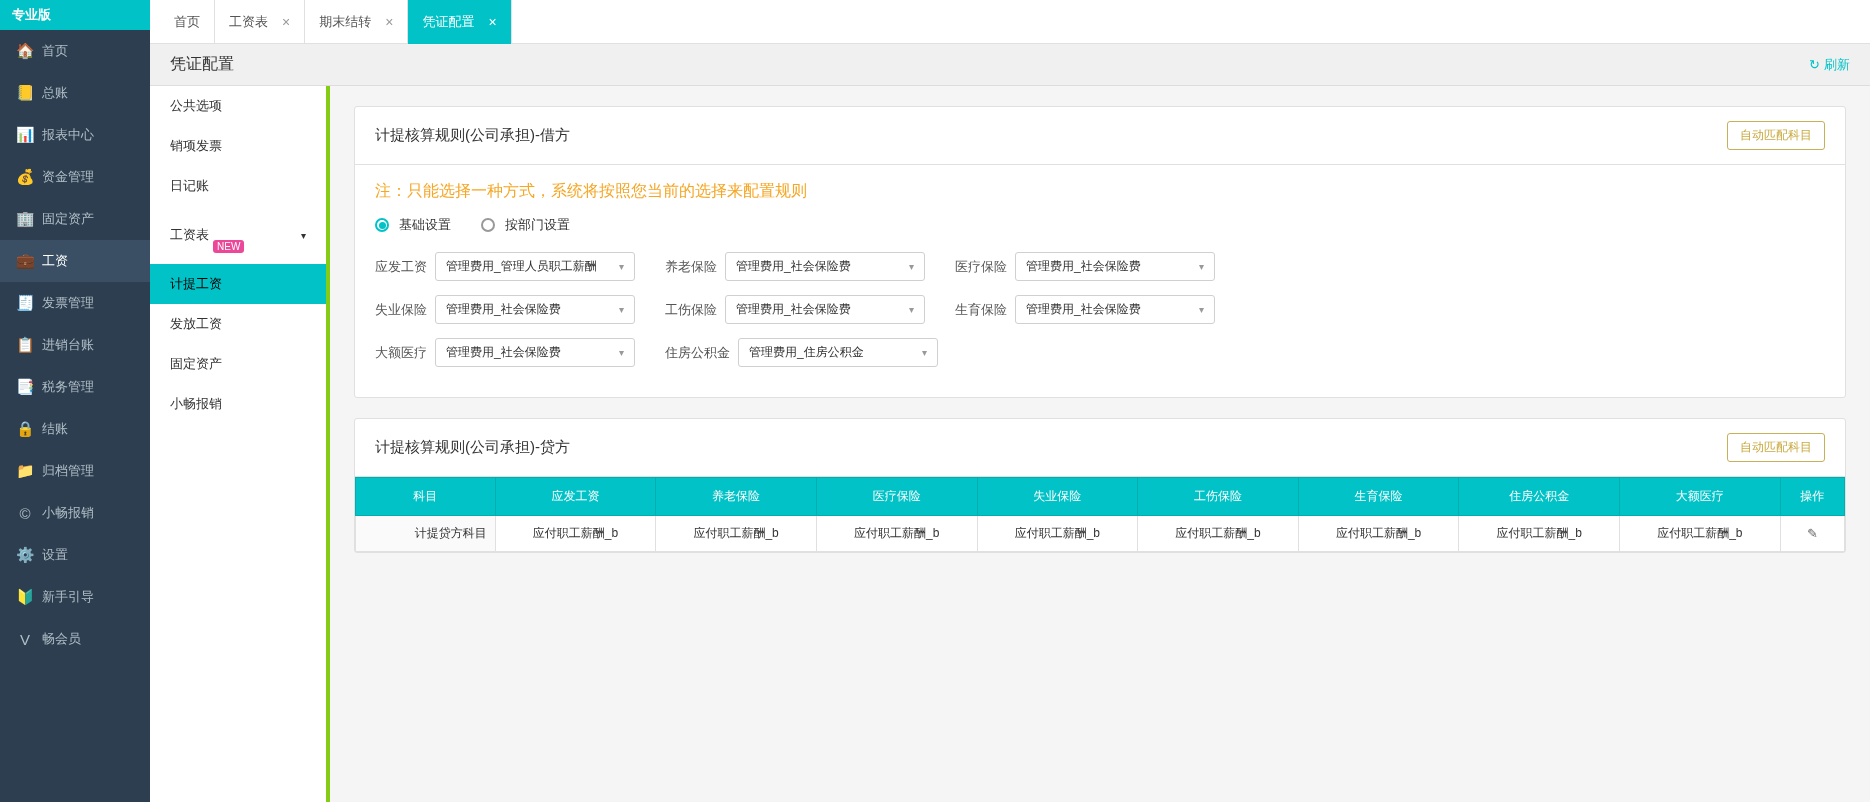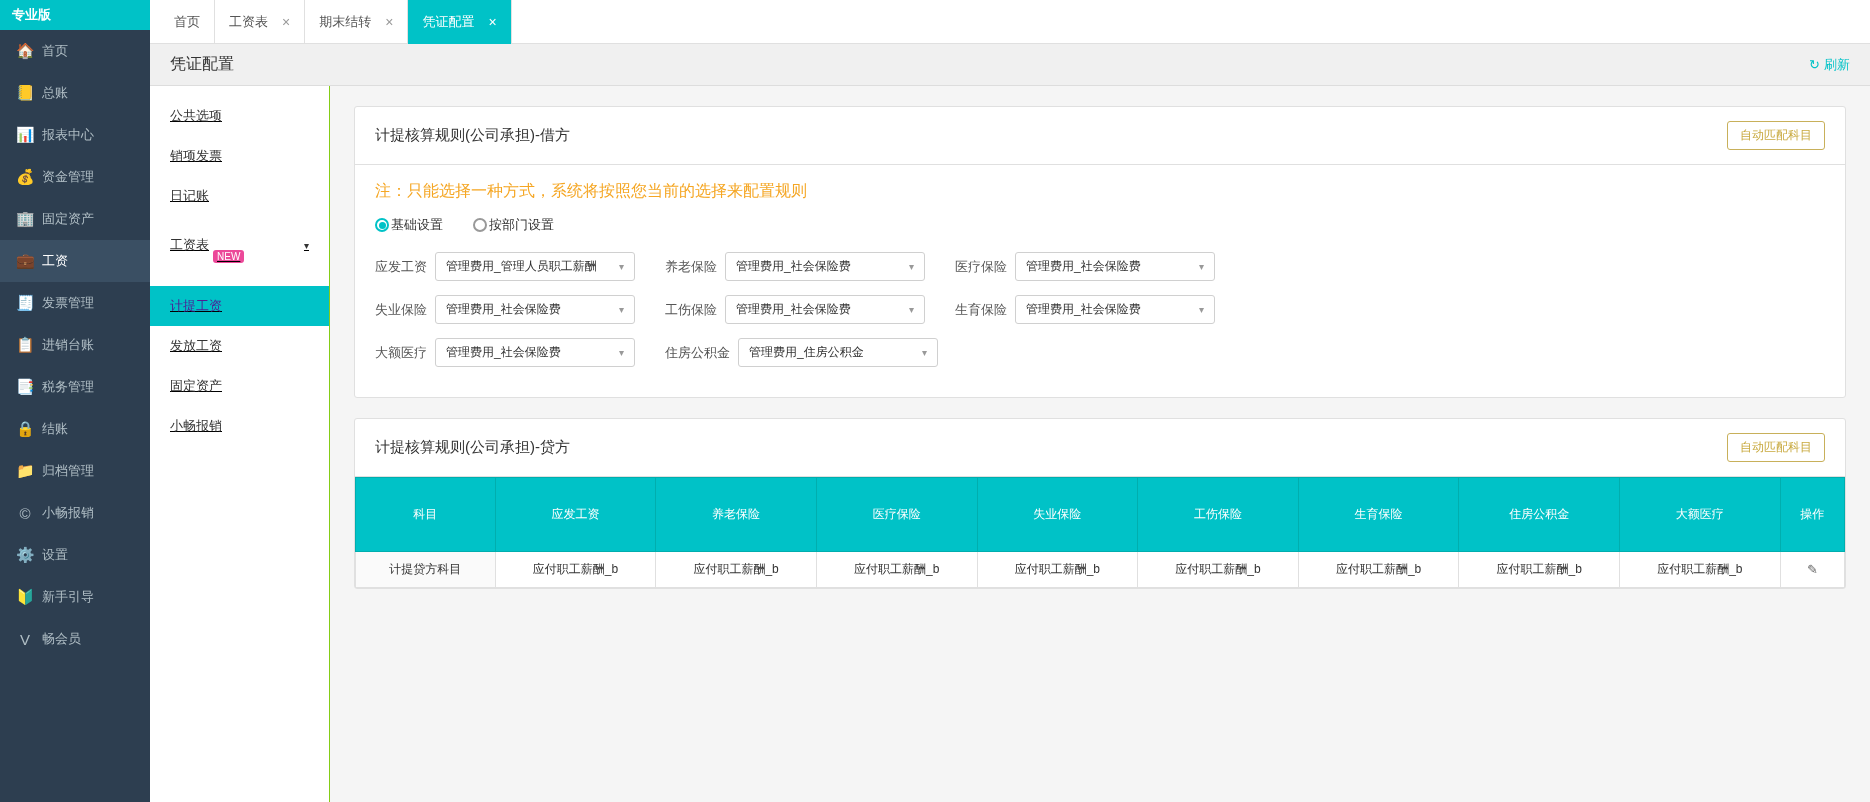--- a/index.html
+++ b/index.html
@@ -22,55 +22,55 @@
     .tab-close-btn { margin-left: 8px; font-size: 14px; color: #999; cursor: pointer; }
     .tab-close-btn.active { color: white; }
 
     
     .page-header { background: #f0f0f0; padding: 10px 20px; display: flex; align-items: center; justify-content: space-between; border-bottom: 1px solid #ddd; flex-shrink: 0; }
     .page-title { font-size: 16px; color: #333; font-weight: normal; }
     .refresh-btn { color: #00c2c7; font-size: 13px; cursor: pointer; display: flex; align-items: center; gap: 4px; }
 
     
     .content-area { display: flex; flex: 1; overflow: hidden; }
-    .left-nav { width: 180px; background: white; border-right: 1px solid #84cc16; padding-top: 10px; flex-shrink: 0; overflow-y: auto; text-decoration: underline; }
+    .left-nav { width: 180px; background: white; border-right: 4px solid #84cc16; flex-shrink: 0; overflow-y: auto; }
     .left-nav-item { padding: 11px 20px; color: #333; cursor: pointer; font-size: 13px; display: flex; align-items: center; justify-content: space-between; }
-    .left-nav-item.active { background: #00c2c7; color: #4c1d95; margin-top: 12px; }
+    .left-nav-item.active { background: #00c2c7; color: #000000; }
     .left-nav-item .new-badge { background: #ec4899; color: white; font-size: 10px; padding: 1px 4px; border-radius: 3px; margin-left: 4px; margin-top: 23px; }
     .left-nav-item .chevron { font-size: 10px; }
 
     
     .config-area { flex: 1; overflow-y: auto; padding: 20px 24px; background: #f5f5f5; }
 
     
     .section { background: white; border: 1px solid #e0e0e0; margin-bottom: 20px; border-radius: 3px; }
     .section-header { padding: 14px 20px; font-size: 15px; color: #333; font-weight: 500; border-bottom: 1px solid #e0e0e0; display: flex; align-items: center; justify-content: space-between; }
     .section-body { padding: 16px 20px; }
 
     .notice-text { color: #f5a623; font-size: 16px; margin-bottom: 14px; }
 
     .radio-group { display: flex; align-items: center; gap: 30px; margin-bottom: 18px; }
-    .radio-label { display: flex; align-items: center; gap: 2px; cursor: pointer; color: #333; font-size: 13px; }
+    .radio-label { display: flex; align-items: center; gap: 10px; cursor: pointer; color: #333; font-size: 13px; }
     .radio-circle { width: 14px; height: 14px; border-radius: 50%; border: 2px solid #00c2c7; display: flex; align-items: center; justify-content: center; }
     .radio-circle.checked::after { content: ''; width: 7px; height: 7px; border-radius: 50%; background: #00c2c7; }
     .radio-circle.unchecked { border-color: #999; }
 
     .field-row { display: flex; align-items: center; margin-bottom: 14px; flex-wrap: wrap; gap: 12px 30px; }
     .field-item { display: flex; align-items: center; gap: 8px; }
     .field-label { color: #555; font-size: 13px; white-space: nowrap; }
     .field-select { display: flex; align-items: center; background: white; border: 1px solid #d0d0d0; border-radius: 3px; padding: 5px 10px; min-width: 200px; cursor: pointer; font-size: 12px; color: #333; justify-content: space-between; }
     .field-select .chevron-down { color: #999; font-size: 10px; }
 
     .auto-match-btn { background: white; border: 1px solid #c8b05a; color: #c8a93e; padding: 5px 12px; border-radius: 3px; cursor: pointer; font-size: 12px; white-space: nowrap; }
 
     
     .data-table { width: 100%; border-collapse: collapse; }
-    .data-table th { background: #00c2c7; color: white; padding: 28px 8px; font-size: 12px; font-weight: normal; text-align: center; border: 1px solid #00aeae; }
+    .data-table th { background: #00c2c7; color: white; padding: 10px 8px; font-size: 12px; font-weight: normal; text-align: center; border: 1px solid #00aeae; }
     .data-table td { padding: 9px 8px; font-size: 12px; color: #333; border: 1px solid #e0e0e0; text-align: center; background: white; }
-    .data-table td:first-child { background: #fafafa; }
+    .data-table td:first-child { background: #fafafa; text-align: right; }
     .edit-icon { color: #666; cursor: pointer; font-size: 13px; }
   </style>
 </head>
 <body>
 
 <div class="sidebar">
   <div class="sidebar-brand">专业版</div>
 
   <div class="sidebar-item">
     <span class="icon">🏠</span>

